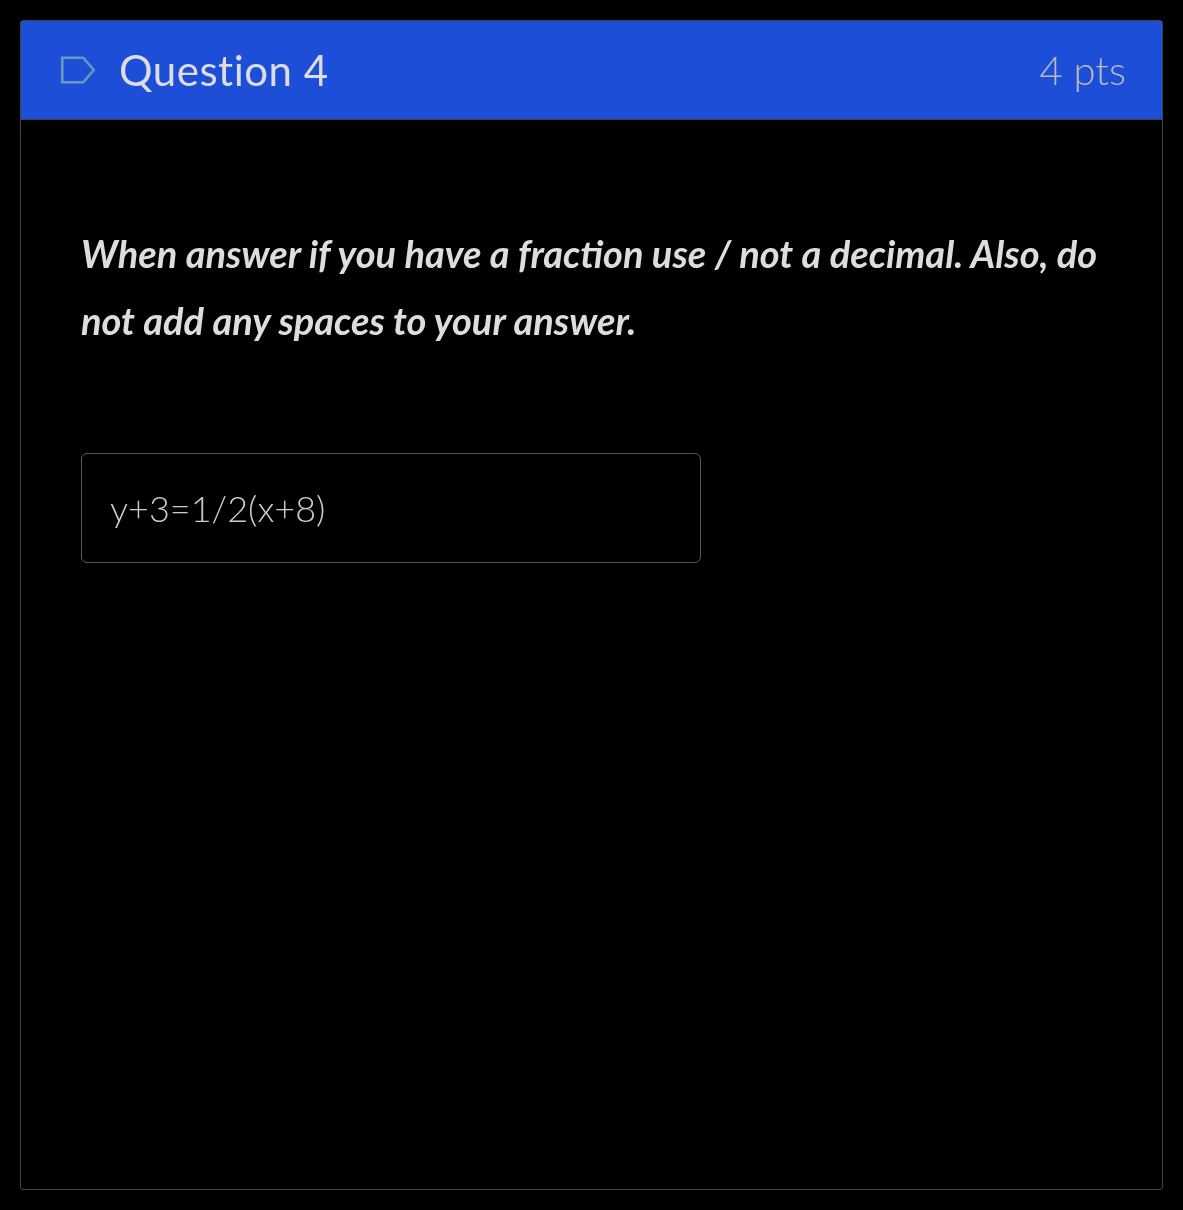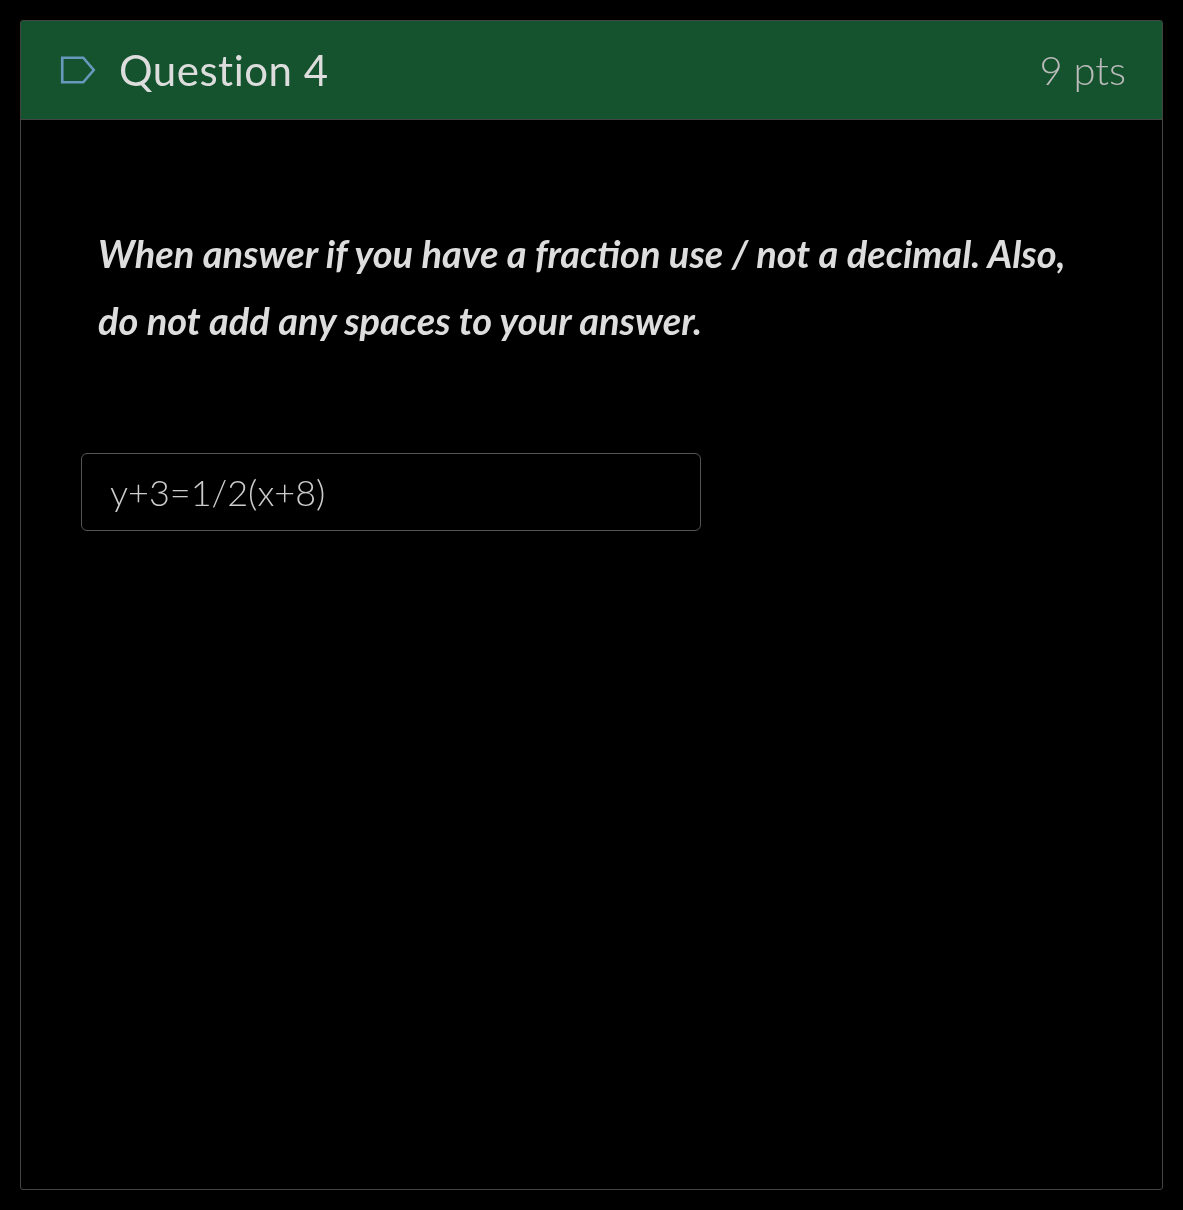--- a/index.html
+++ b/index.html
@@ -22,21 +22,21 @@
       display: flex;
       flex-direction: column;
       background: #000;
     }
     .question-header {
       display: flex;
       align-items: center;
       justify-content: space-between;
       padding: 24px 36px;
       border-bottom: 1px solid #444;
-      background: #14532d;
+      background: #1d4ed8;
     }
     .header-left {
       display: flex;
       align-items: center;
       gap: 20px;
     }
     .bookmark-icon {
       width: 42px;
       height: 42px;
       flex-shrink: 0;
@@ -75,25 +75,24 @@
       text-decoration: underline;
       text-underline-offset: 6px;
     }
     .instruction-text {
       font-size: 38px;
       font-weight: 700;
       font-style: italic;
       line-height: 1.75;
       color: #ddd;
       margin-bottom: 100px;
-      margin-left: 17px;
     }
     .answer-input {
       width: 620px;
-      height: 78px;
+      height: 110px;
       background: #000;
       border: 1px solid #555;
       border-radius: 6px;
       padding: 0 28px;
       font-size: 36px;
       font-weight: 300;
       color: #ccc;
       font-family: inherit;
       outline: none;
     }
@@ -104,19 +103,19 @@
 <div class="question-card">
   <div class="question-header">
     <div class="header-left">
       <span class="bookmark-icon">
         <svg viewBox="0 0 24 24">
           <path d="M3 5 L3 19 L15 19 L21 12 L15 5 Z"></path>
         </svg>
       </span>
       <span class="question-title">Question 4</span>
     </div>
-    <span class="points">9 pts</span>
+    <span class="points">4 pts</span>
   </div>
   <div class="question-body">
     <p class="instruction-text">When answer if you have a fraction use / not a decimal.  Also, do not add any spaces to your answer.</p>
     <input type="text" class="answer-input" value="y+3=1/2(x+8)" style="">
   </div>
 </div>
 
 </body></html>

